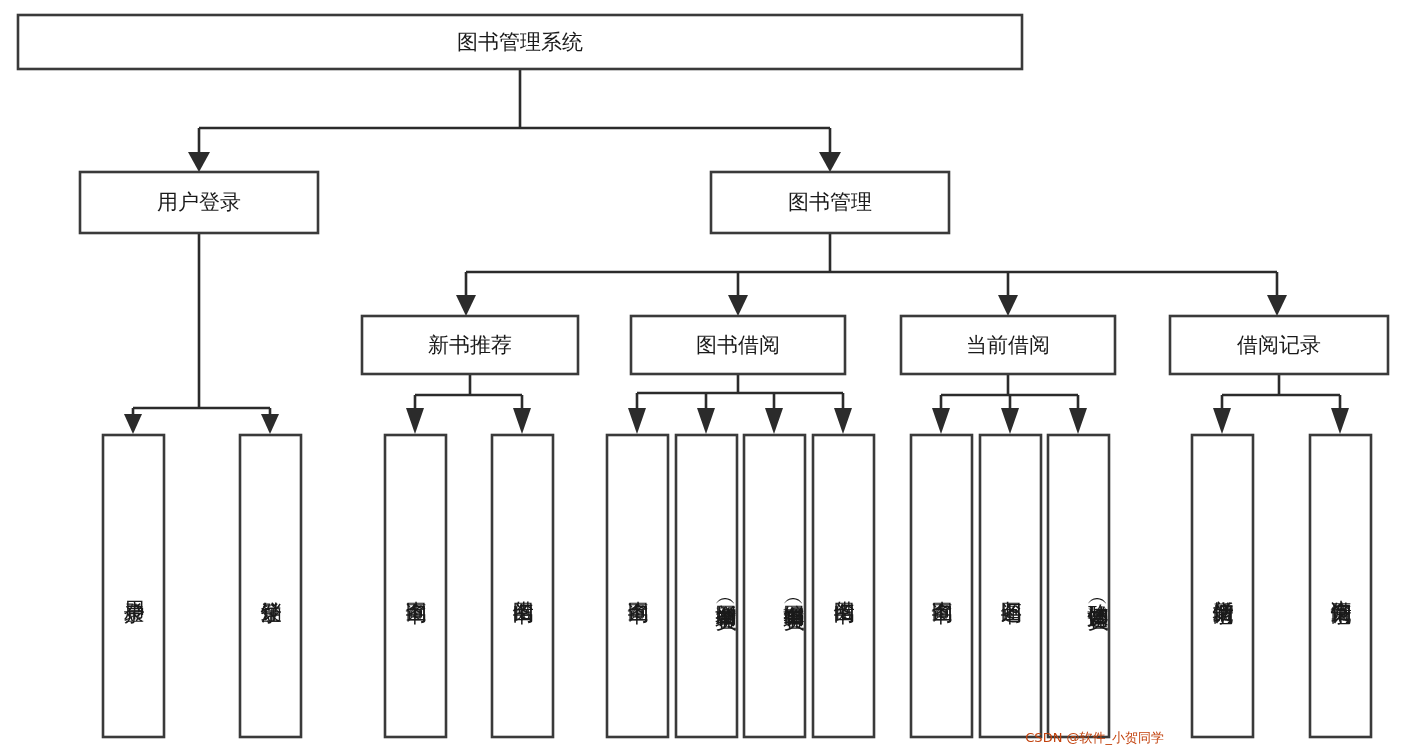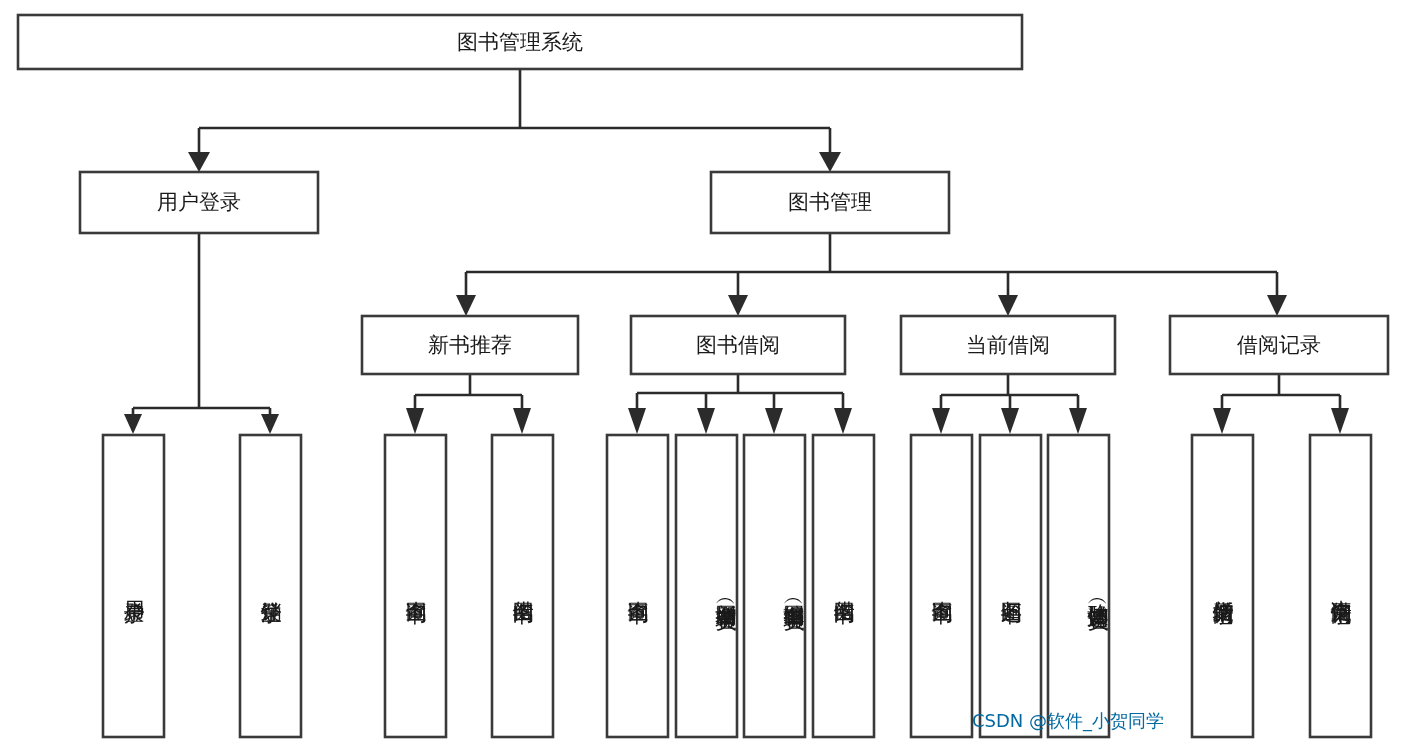--- a/index.html
+++ b/index.html
@@ -60,24 +60,24 @@
     white-space: nowrap;
     display: flex;
     align-items: center;
     justify-content: center;
     pointer-events: none;
     user-select: none;
   }
   .watermark {
     position: absolute;
     right: 8px;
-    bottom: 14px;
-    font-family: "DejaVu Sans", "Liberation Sans", sans-serif;
-    font-size: 18px;
-    color: #0369a1;
+    bottom: 0;
+    font-family: "DejaVu Sans", "Liberation Sans", sans-serif;
+    font-size: 13px;
+    color: #c2410c;
     white-space: nowrap;
     user-select: none;
   }
 </style>
 </head>
 <body>
 
 <div id="diagram-root">
 
   <svg class="diagram" viewBox="0 0 1405 747">

